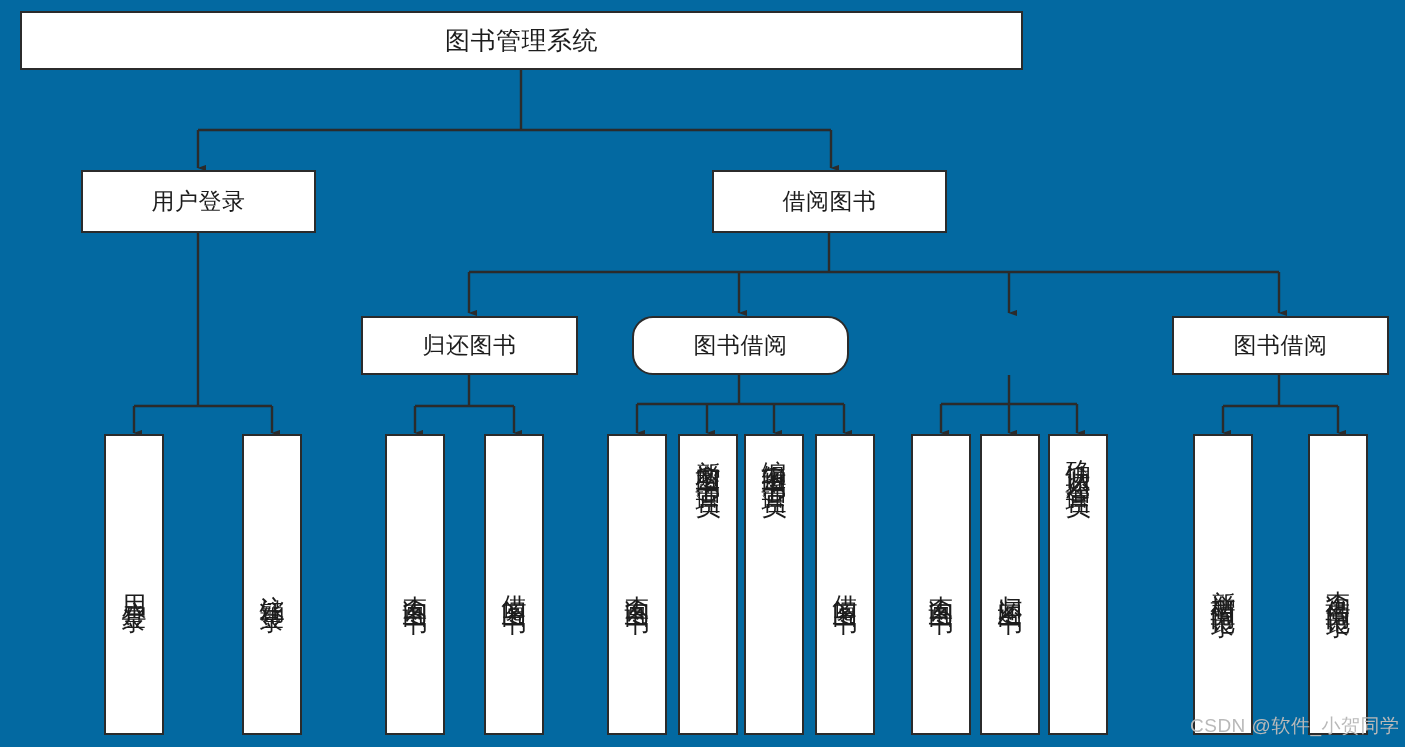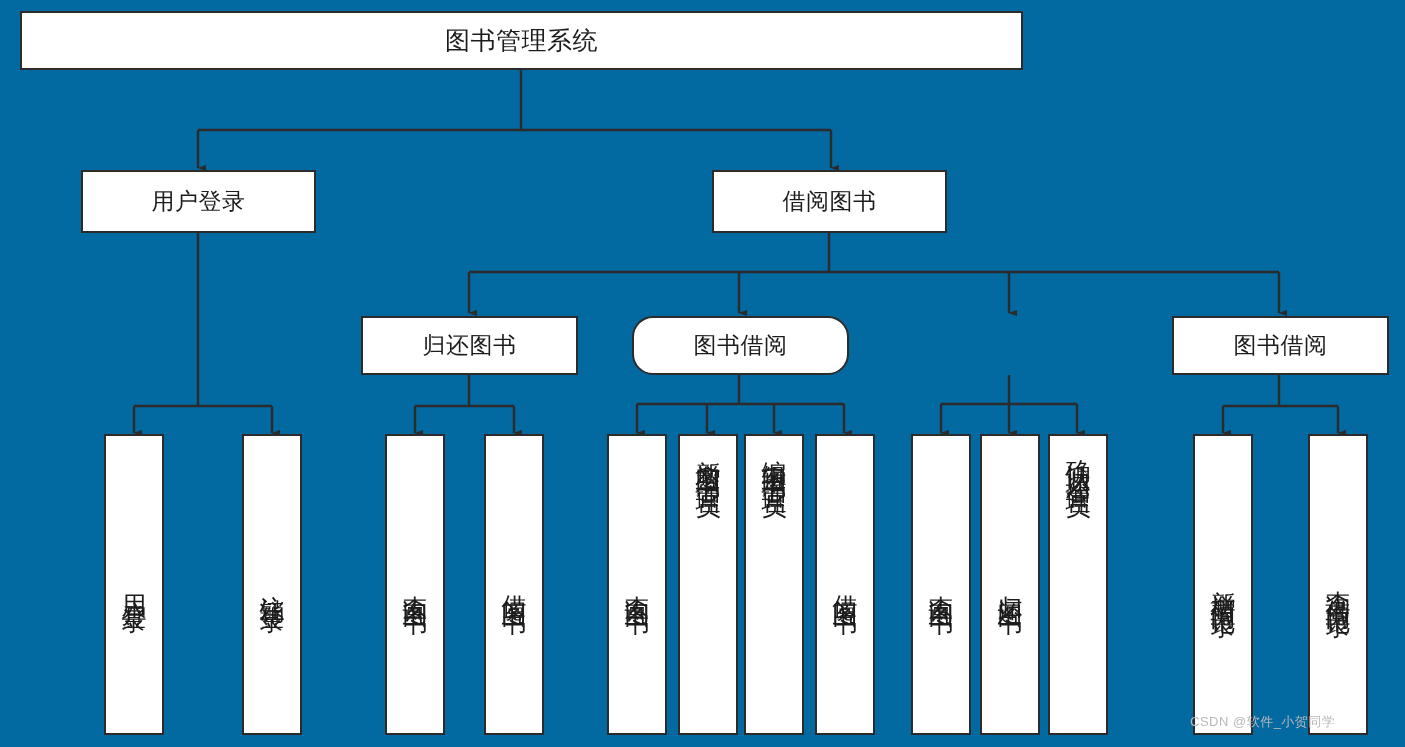--- a/index.html
+++ b/index.html
@@ -60,21 +60,21 @@
     letter-spacing: 5px;
     white-space: nowrap;
   }
   .node-leaf.leaf-centered {
     align-items: center;
     padding-top: 0;
   }
   .watermark {
     position: absolute;
     color: #b9b9b9;
-    font-size: 13px;
+    font-size: 19px;
     white-space: nowrap;
     pointer-events: none;
     letter-spacing: 0.5px;
   }
 </style>
 </head>
 <body>
 
 <div id="diagram-root">
 

